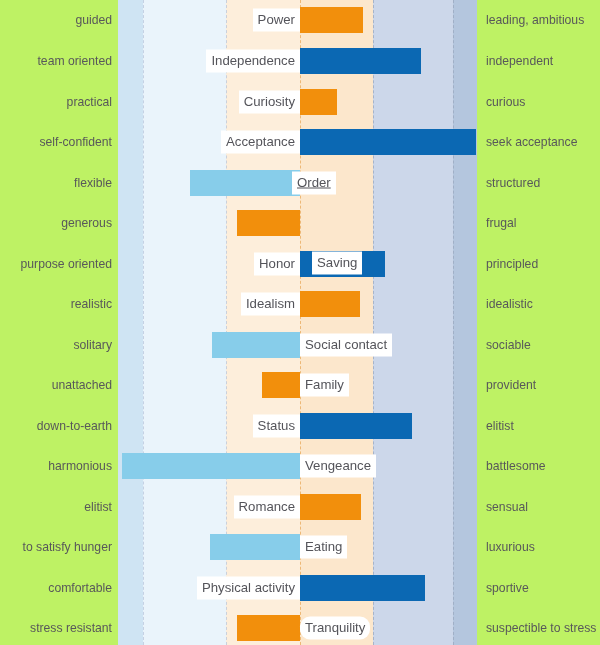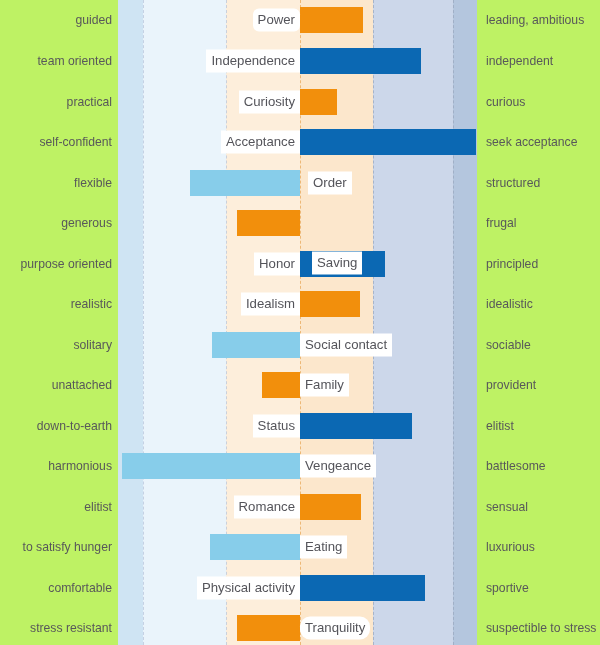--- a/index.html
+++ b/index.html
@@ -130,21 +130,21 @@
     <div class="band-divider blue-div" style="left:226px;"></div>
     <div class="band-divider orange-div" style="left:300px;"></div>
     <div class="band-divider" style="left:373px;"></div>
     <div class="band-divider" style="left:453px;"></div>
   </div>
 
   <div class="rows" id="rows">
       <div class="row" style="top: 0px;">
         <div class="label-left">guided</div>
         <div class="bar c-orange" style="left: 300px; width: 63px;"></div>
-        <div class="plate" style="right: 300px; border-radius: 6px;">Power</div>
+        <div class="plate" style="right: 300px;">Power</div>
         <div class="label-right">leading, ambitious</div>
       </div>
       <div class="row" style="top: 41px;">
         <div class="label-left">team oriented</div>
         <div class="bar c-dark-blue" style="left: 300px; width: 121px;"></div>
         <div class="plate" style="right: 300px; text-align: right;">Independence</div>
         <div class="label-right">independent</div>
       </div>
       <div class="row" style="top: 82px;">
         <div class="label-left">practical</div>
@@ -154,21 +154,21 @@
       </div>
       <div class="row" style="top: 122px; text-decoration: underline;">
         <div class="label-left">self-confident</div>
         <div class="bar c-dark-blue" style="left: 300px; width: 176px;"></div>
         <div class="plate" style="right: 300px;">Acceptance</div>
         <div class="label-right">seek acceptance</div>
       </div>
       <div class="row" style="top: 163px;">
         <div class="label-left">flexible</div>
         <div class="bar c-light-blue" style="left: 190px; width: 110px;"></div>
-        <div class="plate" style="left: 308px;">Order</div>
+        <div class="plate" style="left: 292px; text-decoration: underline;">Order</div>
         <div class="label-right">structured</div>
       </div>
       <div class="row" style="top: 203px;">
         <div class="label-left">generous</div>
         <div class="bar c-orange" style="left: 237px; width: 63px;"></div>
         <div class="plate" style="left: 312px; margin-top: 40px;">Saving</div>
         <div class="label-right">frugal</div>
       </div>
       <div class="row" style="top: 244px;">
         <div class="label-left">purpose oriented</div>

